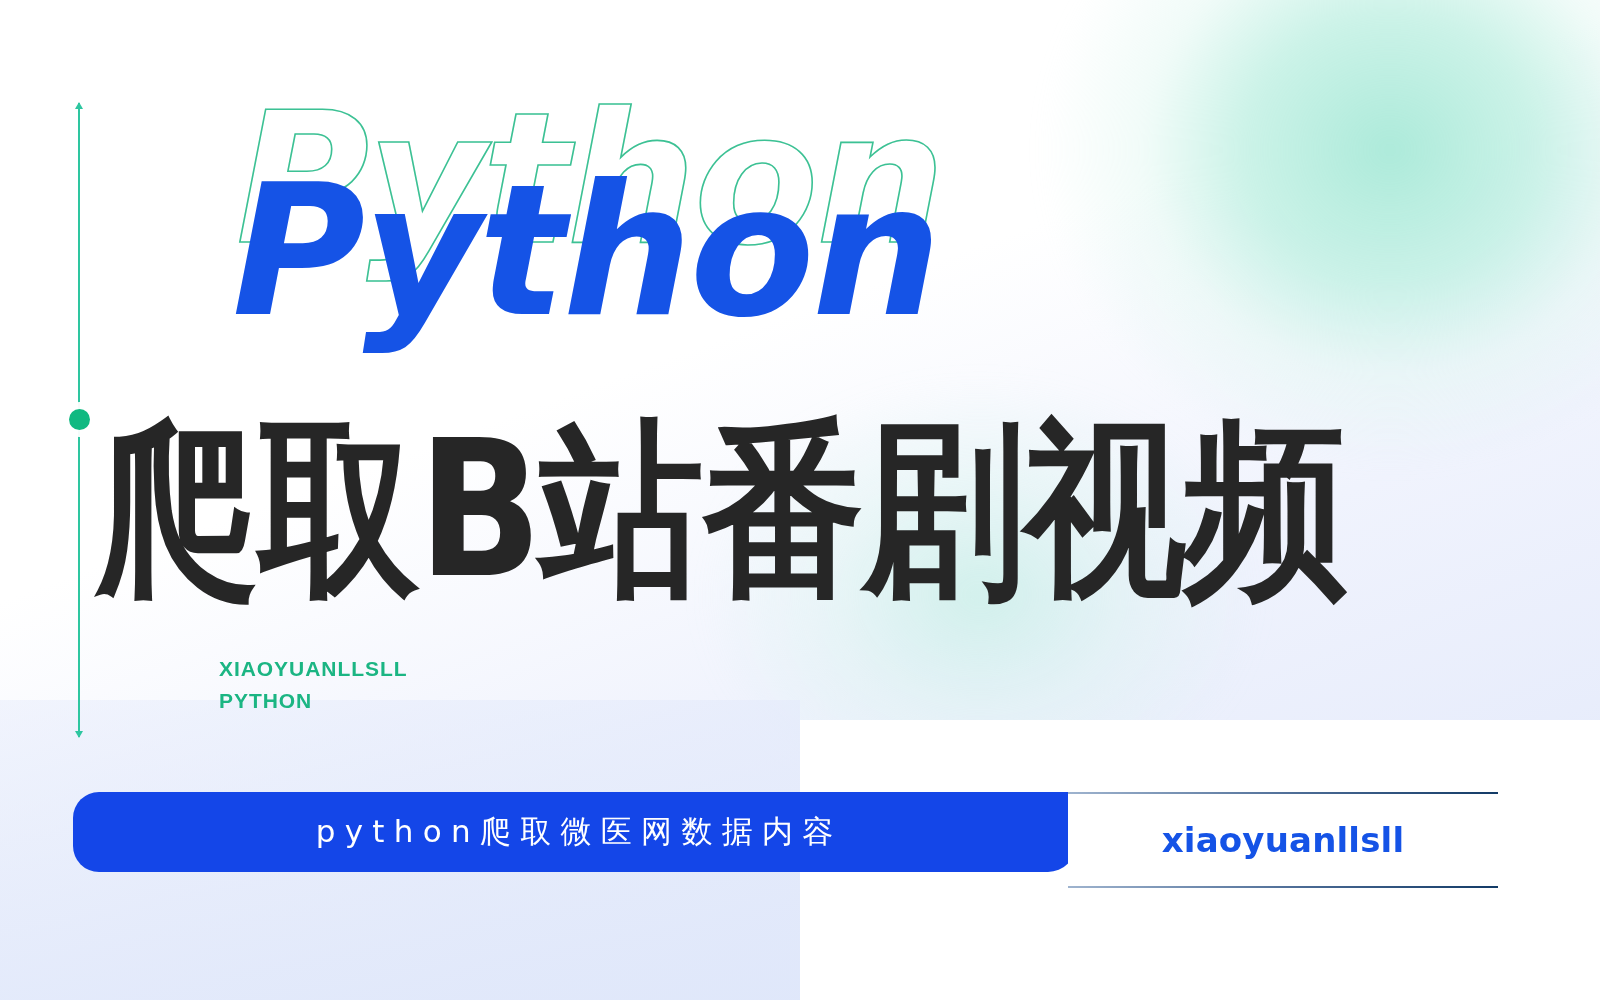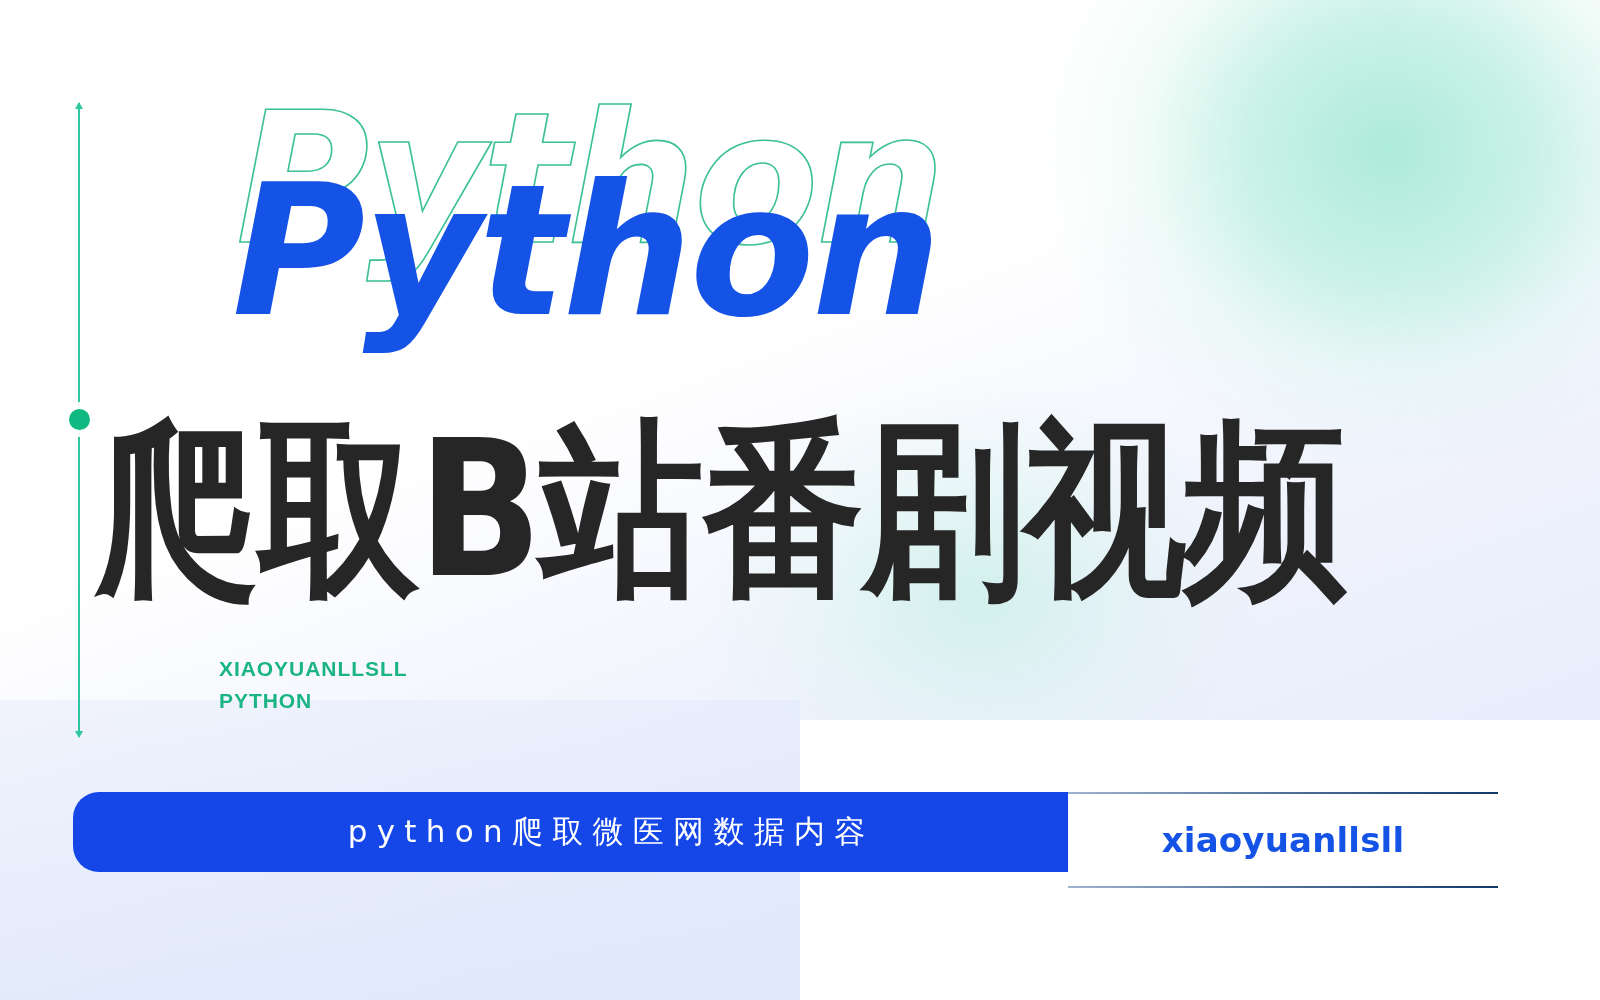--- a/index.html
+++ b/index.html
@@ -172,21 +172,20 @@
     position: absolute;
     left: 73px;
     top: 792px;
     width: 1003px;
     height: 80px;
     background: #1446e8;
     border-radius: 26px 0 28px 26px;
     display: flex;
     align-items: center;
     justify-content: center;
-    padding-left: 32px;
   }
   .bar-blue-text {
     color: #ffffff;
     font-size: 31px;
     font-weight: 400;
     letter-spacing: 0.30em;
     padding-left: 0.30em;
     font-family: "DejaVu Sans", "Liberation Sans", sans-serif;
   }
 

